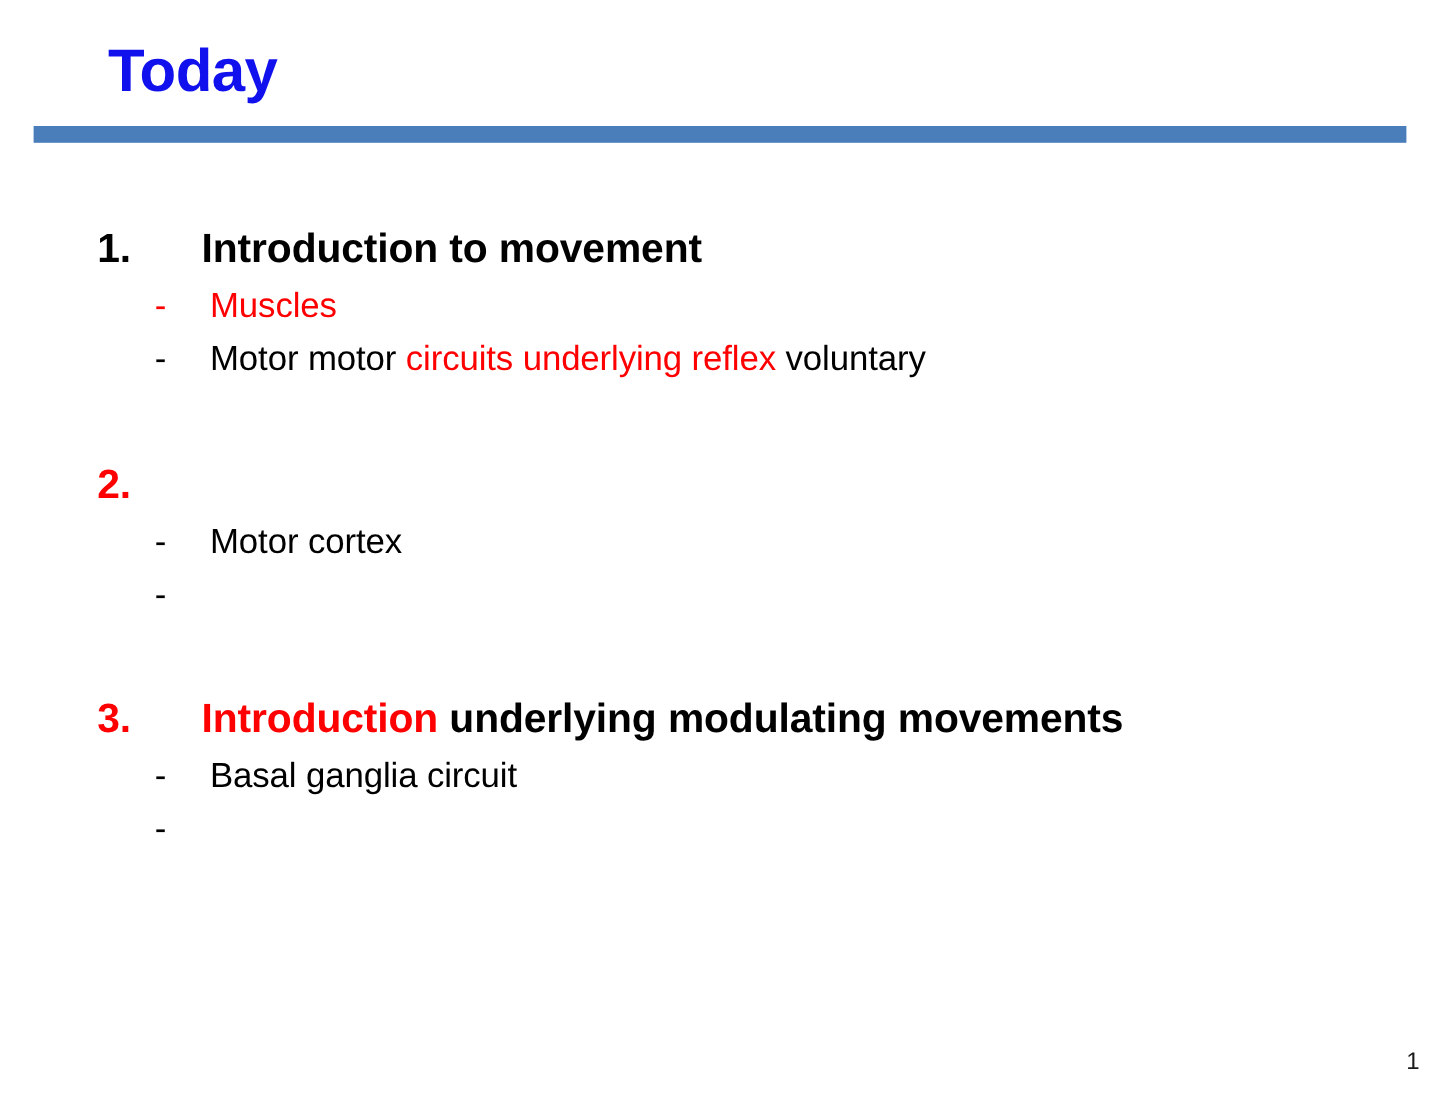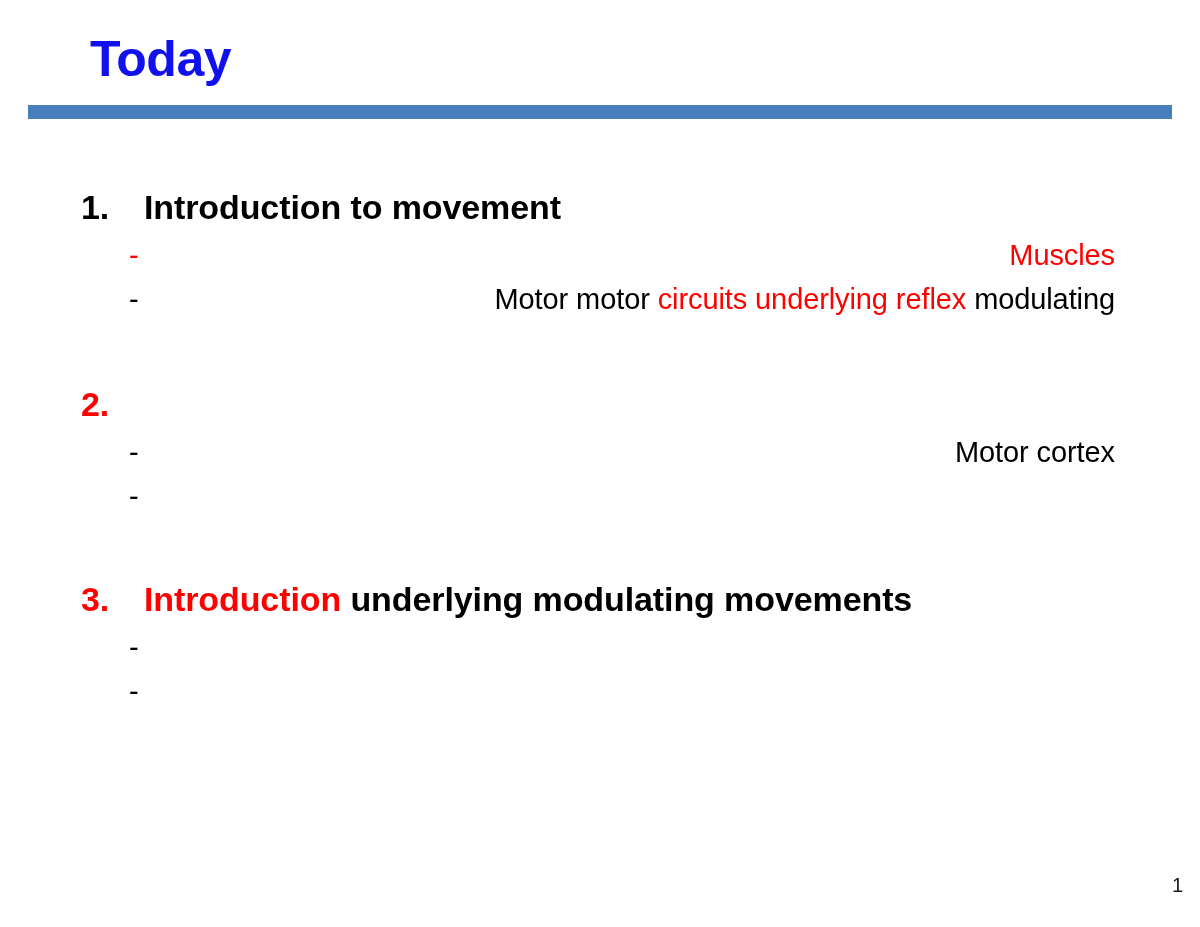--- a/index.html
+++ b/index.html
@@ -72,20 +72,21 @@
     box-sizing: content-box;
     margin-left: 0;
   }
   .item-num-inner {
     display: inline-block;
     width: 63px;
   }
   .item-text {
     flex: 1 1 auto;
     padding-right: 99px;
+    margin-left: 24px;
   }
 
   .sub-list {
     margin-top: 6px;
   }
   .sub {
     display: flex;
     align-items: flex-start;
     font-size: 29px;
     font-weight: normal;
@@ -93,22 +94,21 @@
     letter-spacing: -0.1px;
   }
   .sub-dash {
     flex: 0 0 46px;
     width: 46px;
     padding-left: 129px;
     box-sizing: content-box;
   }
   .sub-text {
     flex: 1 1 auto;
-    padding-right: 85px;
-    text-align: right;
+    padding-right: 36px;
   }
 
   .gap-1 { height: 62px; }
   .gap-2 { height: 60px; }
 
   .red   { color: #ff0000; }
   .black { color: #000000; }
 
   
   .page-num {
@@ -144,21 +144,21 @@
       <div class="sub-list">
         <div class="sub">
           <div class="sub-dash red">-</div>
           <div class="sub-text">
             <span class="red">Muscles</span>
           </div>
         </div>
         <div class="sub">
           <div class="sub-dash black">-</div>
           <div class="sub-text">
-            <span class="black">Motor motor </span><span class="red">circuits underlying reflex</span><span class="black"> modulating</span>
+            <span class="black">Motor motor </span><span class="red">circuits underlying reflex</span><span class="black"> voluntary</span>
           </div>
         </div>
       </div>
     </div>
 
     <div class="gap-1"></div>
 
     <div class="item">
       <div class="item-main">
         <div class="item-num">
@@ -185,20 +185,23 @@
         <div class="item-num">
           <span class="item-num-inner red">3.</span>
         </div>
         <div class="item-text">
           <span class="red">Introduction</span><span class="black"> underlying modulating movements</span>
         </div>
       </div>
       <div class="sub-list">
         <div class="sub">
           <div class="sub-dash black">-</div>
+          <div class="sub-text">
+            <span class="black">Basal ganglia circuit</span>
+          </div>
         </div>
         <div class="sub">
           <div class="sub-dash black">-</div>
         </div>
       </div>
     </div>
   </div>
 
   <div class="page-num">1</div>
 

